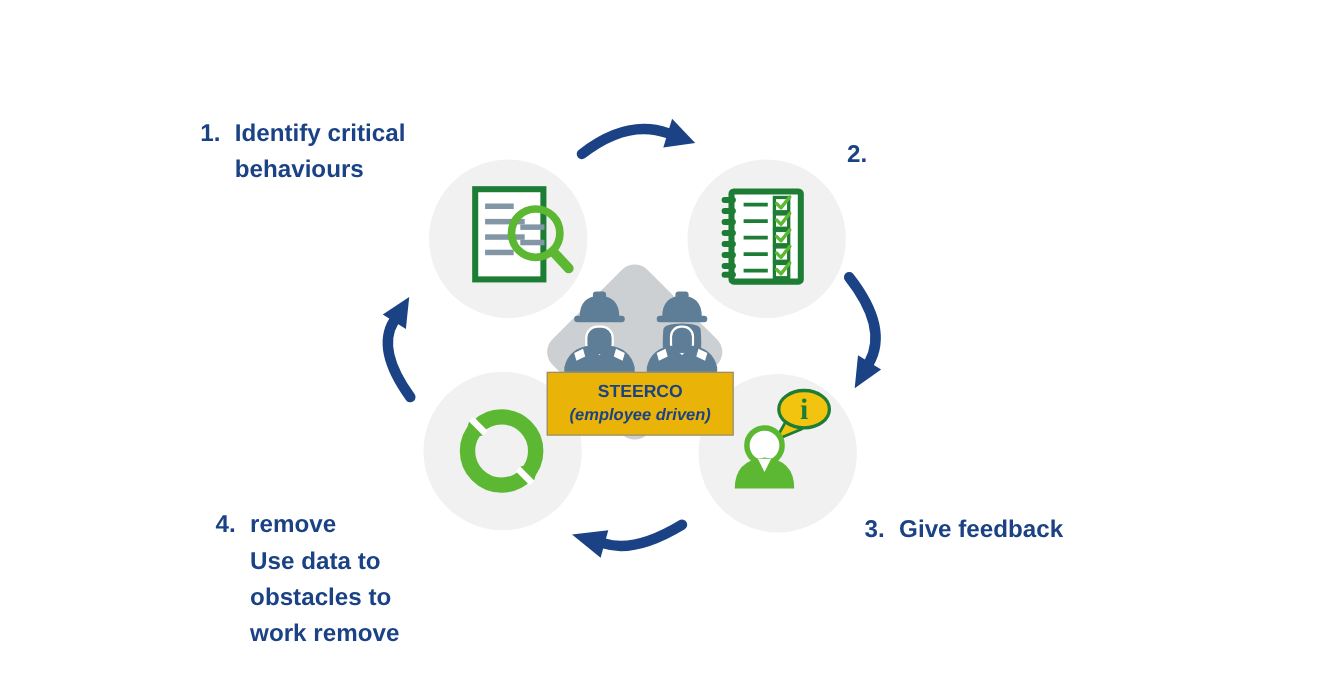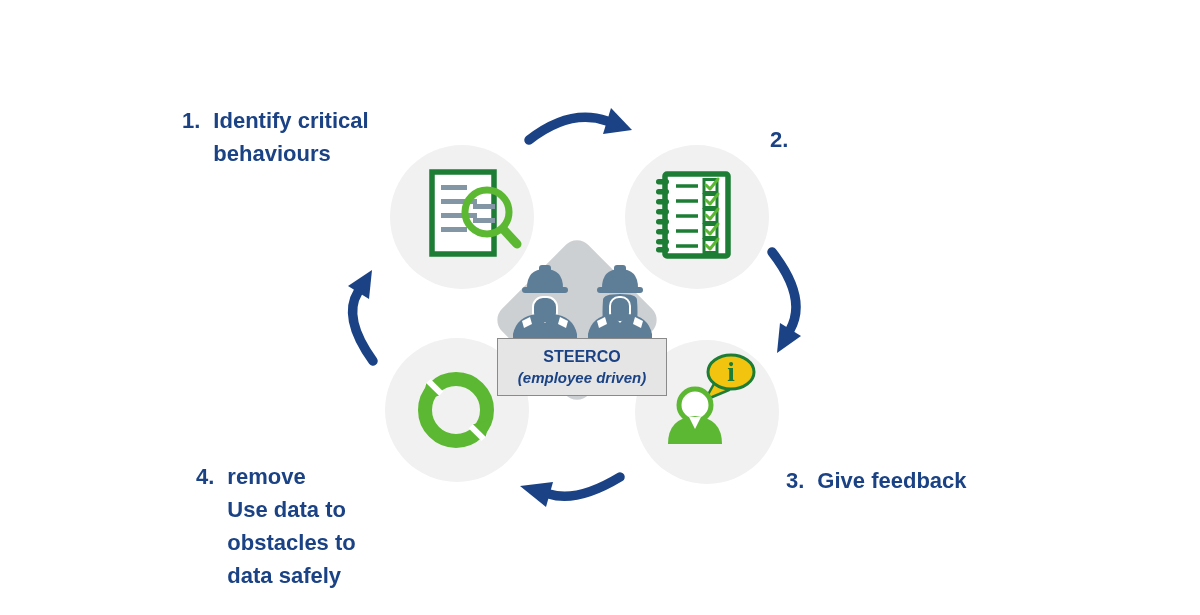--- a/index.html
+++ b/index.html
@@ -16,21 +16,21 @@
     color:#1a4284;line-height:33px;white-space:nowrap;
   }
   .circle{
     position:absolute;width:144px;height:144px;border-radius:50%;background:#f1f1f2;
   }
   .diamond{
     position:absolute;left:516px;top:259px;width:122px;height:122px;background:#cdd0d3;
     border-radius:16px;transform:rotate(45deg);
   }
   .steerco-box{
-    position:absolute;left:497px;top:338px;width:168px;height:56px;background:#e5e5e5;
+    position:absolute;left:497px;top:338px;width:168px;height:56px;background:#eab308;
     border:1.5px solid #8a8a8a;color:#1a4284;font-weight:bold;text-align:center;
     display:flex;flex-direction:column;justify-content:center;gap:3px;z-index:6;
   }
   .steerco-box .l1{font-size:16px;}
   .steerco-box .l2{font-size:15px;font-style:italic;}
   svg.abs{position:absolute;pointer-events:none;}
   .arrows{left:0;top:0;z-index:4;}
   .icon-layer{z-index:5;}
 </style>
 </head>
@@ -176,17 +176,17 @@
       <div>Give feedback</div>
     </div>
   </div>
 
   <div class="step" style="left:196px;top:460px;">
     <span>4.</span>
     <div>
       <div>remove</div>
       <div>Use data to</div>
       <div>obstacles to</div>
-      <div>data safely</div>
+      <div>work remove</div>
     </div>
   </div>
 
 </div>
 
 </body></html>

